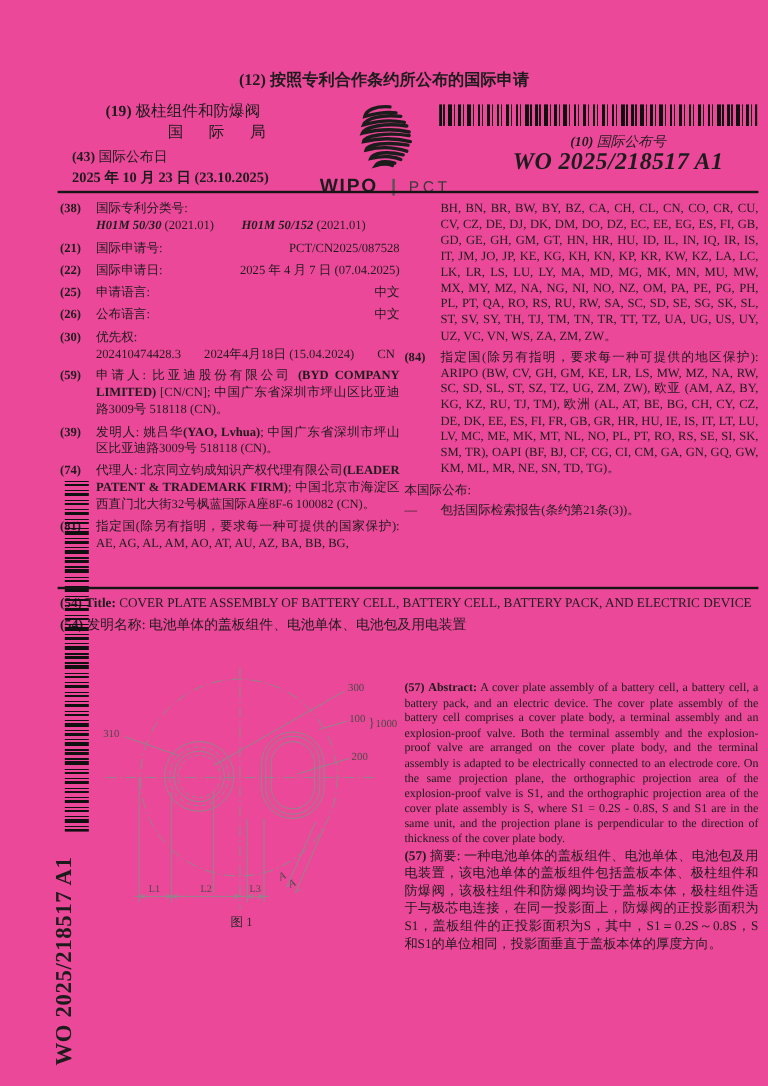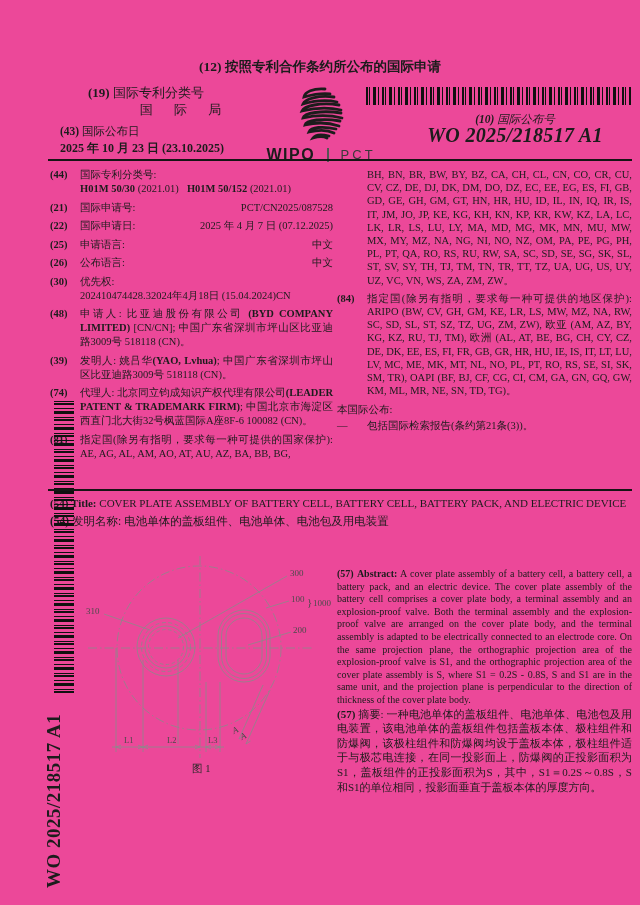--- a/index.html
+++ b/index.html
@@ -4,21 +4,21 @@
 <style>
   html,body{margin:0;padding:0;background:#e9e9e7;}
   .page{
     position:relative; width:640px; height:905px; margin:0 auto;
     background:#ec4899; color:#1c1c1c; overflow:hidden;
     font-family:"Liberation Serif","DejaVu Serif",serif;
     font-size:10.5px; line-height:14px;
   }
   .abs{position:absolute;}
   .b{font-weight:bold;}
-  .bi{font-weight:bold;}
+  .bi{font-weight:bold;font-style:italic;}
   .just{text-align:justify;}
 
   
   .pub-type{left:0;top:60px;width:640px;font-size:13.5px;font-weight:bold;text-align:center;}
   .org-block{left:88px;top:86px;width:185px;font-size:13px;}
   .org-bureau{letter-spacing:9px;text-align:center;margin-top:3px;padding-left:9px;}
   .date-block{left:60px;top:124px;width:220px;font-size:11.5px;}
   .date-value{font-weight:bold;font-size:12px;margin-top:3px;}
   .logo-block{left:266px;top:86px;width:110px;text-align:center;}
   .logo-text{display:flex;align-items:center;justify-content:center;gap:12px;margin-top:2px;}
@@ -47,22 +47,22 @@
       #101010 12px,#101010 13px,transparent 13px,transparent 16px);}
 
   
   .col-left{left:50px;top:168px;width:283px;}
   .col-right{left:337px;top:168px;width:295px;line-height:13.2px;}
   .field{display:flex;margin-bottom:4.5px;}
   .fnum{flex:0 0 30px;font-weight:bold;}
   .fbody{flex:1;min-width:0;}
   .kv{display:flex;justify-content:space-between;}
   .codes-line{display:flex;}
-  .codes-line .c2{margin-left:8px;}
-  .prio-line{display:flex;justify-content:flex-start;padding-right:4px;}
+  .codes-line .c2{margin-left:23px;}
+  .prio-line{display:flex;justify-content:space-between;padding-right:4px;}
   .codes-cont{margin-left:30px;margin-bottom:5px;}
   .natpub-title{margin-top:6px;}
   .natpub-item{display:flex;margin-top:2px;}
   .natpub-item .dash{flex:0 0 30px;}
 
   
   .title-en{left:50px;top:496px;width:582px;font-size:11px;line-height:14px;}
   .title-zh{left:50px;top:514px;width:582px;font-size:11.5px;line-height:15px;}
   .abstract-block{left:337px;top:548px;width:295px;}
   .abs-en{font-size:10px;line-height:12.6px;margin-top:20px;}
@@ -77,21 +77,21 @@
     font-size:19px;font-weight:bold;white-space:nowrap;letter-spacing:0.5px;}
 </style>
 </head>
 <body>
 
 <div class="page">
 
   <div class="abs pub-type">(12) 按照专利合作条约所公布的国际申请</div>
 
   <div class="abs org-block">
-    <div><span class="b">(19)</span> <span>国际专利分类号</span></div>
+    <div><span class="b">(19)</span> <span>极柱组件和防爆阀</span></div>
     <div class="org-bureau">国 际 局</div>
   </div>
 
   <div class="abs date-block">
     <div><span class="b">(43)</span> <span>国际公布日</span></div>
     <div class="date-value">2025 年 10 月 23 日 (23.10.2025)</div>
   </div>
 
   <div class="abs logo-block">
     <svg width="64" height="56" viewBox="0 0 64 56">
@@ -117,21 +117,21 @@
   <div class="abs pubno-block">
     <div class="pubno-label"><span class="b">(10)</span> <span>国际公布号</span></div>
     <div class="pubno-value">WO 2025/218517 A1</div>
   </div>
 
   <div class="abs rule1"></div>
 
   <div class="abs col-left">
 
     <div class="field">
-      <span class="fnum">(44)</span>
+      <span class="fnum">(38)</span>
       <span class="fbody">
         <span>国际专利分类号:</span>
         <span class="codes-line">
           <span><span class="bi">H01M 50/30</span><span> (2021.01)</span></span>
           <span class="c2"><span class="bi">H01M 50/152</span><span> (2021.01)</span></span>
         </span>
       </span>
     </div>
 
     <div class="field">
@@ -139,21 +139,21 @@
       <span class="fbody kv">
         <span>国际申请号:</span>
         <span>PCT/CN2025/087528</span>
       </span>
     </div>
 
     <div class="field">
       <span class="fnum">(22)</span>
       <span class="fbody kv">
         <span>国际申请日:</span>
-        <span>2025 年 4 月 7 日 (07.12.2025)</span>
+        <span>2025 年 4 月 7 日 (07.04.2025)</span>
       </span>
     </div>
 
     <div class="field">
       <span class="fnum">(25)</span>
       <span class="fbody kv">
         <span>申请语言:</span>
         <span>中文</span>
       </span>
     </div>
@@ -172,21 +172,21 @@
         <span>优先权:</span>
         <span class="prio-line">
           <span>202410474428.3</span>
           <span>2024年4月18日 (15.04.2024)</span>
           <span>CN</span>
         </span>
       </span>
     </div>
 
     <div class="field">
-      <span class="fnum">(48)</span>
+      <span class="fnum">(59)</span>
       <span class="fbody just"><span>申请人: 比亚迪股份有限公司 </span><span class="b">(BYD COMPANY LIMITED)</span><span> [CN/CN]; 中国广东省深圳市坪山区比亚迪路3009号 518118 (CN)。</span></span>
     </div>
 
     <div class="field">
       <span class="fnum">(39)</span>
       <span class="fbody just"><span>发明人: 姚吕华</span><span class="b">(YAO, Lvhua)</span><span>; 中国广东省深圳市坪山区比亚迪路3009号 518118 (CN)。</span></span>
     </div>
 
     <div class="field">
       <span class="fnum">(74)</span>

